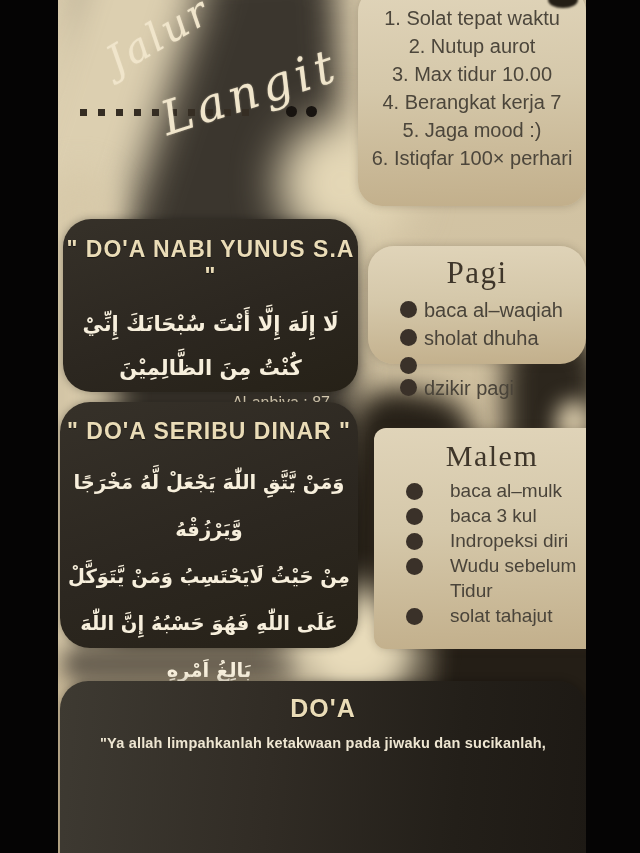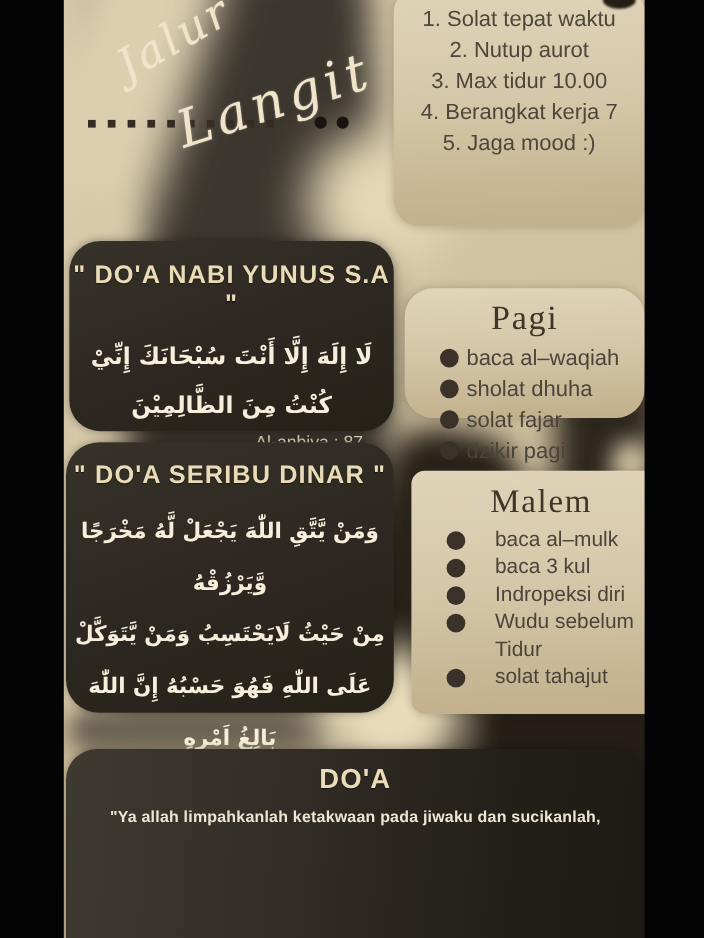--- a/index.html
+++ b/index.html
@@ -66,21 +66,21 @@
     color:#eadcb7;text-shadow:0 1px 1px rgba(0,0,0,.5);}
   .card-doa .d-title{font-size:25px;}
   .arabic{direction:rtl;text-align:center;color:#f7efdc;font-family:"DejaVu Sans",sans-serif;
     font-weight:bold;}
   .ar-yunus{margin-top:12px;font-size:21px;line-height:44px;}
   .ar-seribu{margin-top:14px;font-size:19.5px;line-height:47px;}
   .ar-doa{margin-top:8px;font-size:21.5px;line-height:37px;}
   .source{margin-top:4px;text-align:right;padding-right:28px;font-size:16px;color:#dbcfb5;}
   .translation{margin-top:12px;text-align:center;font-size:14.5px;font-weight:bold;
     color:#eee6d2;letter-spacing:.2px;}
-  .card-pagi{left:368px;top:246px;width:218px;height:118px;border-radius:26px;padding:8px 0 0;margin-top:16px;}
+  .card-pagi{left:368px;top:246px;width:218px;height:118px;border-radius:26px;padding:8px 0 0;}
   .card-malem{left:374px;top:428px;width:236px;height:221px;border-radius:12px;padding:10px 0 0;}
   .serif-title{font-family:"Liberation Serif",serif;text-align:center;color:#3f362a;
     letter-spacing:1.5px;}
   .card-pagi .serif-title{font-size:31px;line-height:38px;}
   .card-malem .serif-title{font-size:30px;line-height:36px;}
   .b-list{margin-top:4px;padding-left:32px;}
   .b-item{display:flex;align-items:flex-start;}
   .card-pagi .b-item{line-height:28px;}
   .card-malem .b-item{line-height:25px;gap:20px;}
   .bullet{width:17px;height:17px;border-radius:50%;background:#3a3129;flex:0 0 17px;
@@ -126,20 +126,21 @@
       <i></i>
     </div>
   <div class="top-glyph"></div>
 
   <section class="card tan card-checklist">
     <div class="chk-line">1. Solat tepat waktu</div>
     <div class="chk-line">2. Nutup aurot</div>
     <div class="chk-line">3. Max tidur 10.00</div>
     <div class="chk-line">4. Berangkat kerja 7</div>
     <div class="chk-line">5. Jaga mood :)</div>
+    <div class="chk-line">6. Istiqfar 100× perhari</div>
   </section>
 
   <section class="card dark card-yunus">
     <div class="d-title">" DO'A NABI YUNUS S.A "</div>
     <div class="arabic ar-yunus" lang="ar">
       <div>لَا إِلَهَ إِلَّا أَنْتَ سُبْحَانَكَ إِنِّيْ</div>
       <div>كُنْتُ مِنَ الظَّالِمِيْنَ</div>
     </div>
     <div class="source">Al-anbiya : 87</div>
   </section>
@@ -150,21 +151,20 @@
       <div class="b-item">
         <span class="bullet"></span>
         <span class="b-text">baca al–waqiah</span>
       </div>
       <div class="b-item">
         <span class="bullet"></span>
         <span class="b-text">sholat dhuha</span>
       </div>
       <div class="b-item">
         <span class="bullet"></span>
-        <span class="b-text">solat fajar</span>
       </div>
       <div class="b-item">
         <span class="bullet"></span>
         <span class="b-text">dzikir pagi</span>
       </div>
     </div>
   </section>
 
   <section class="card dark card-seribu">
     <div class="d-title">" DO'A SERIBU DINAR "</div>

